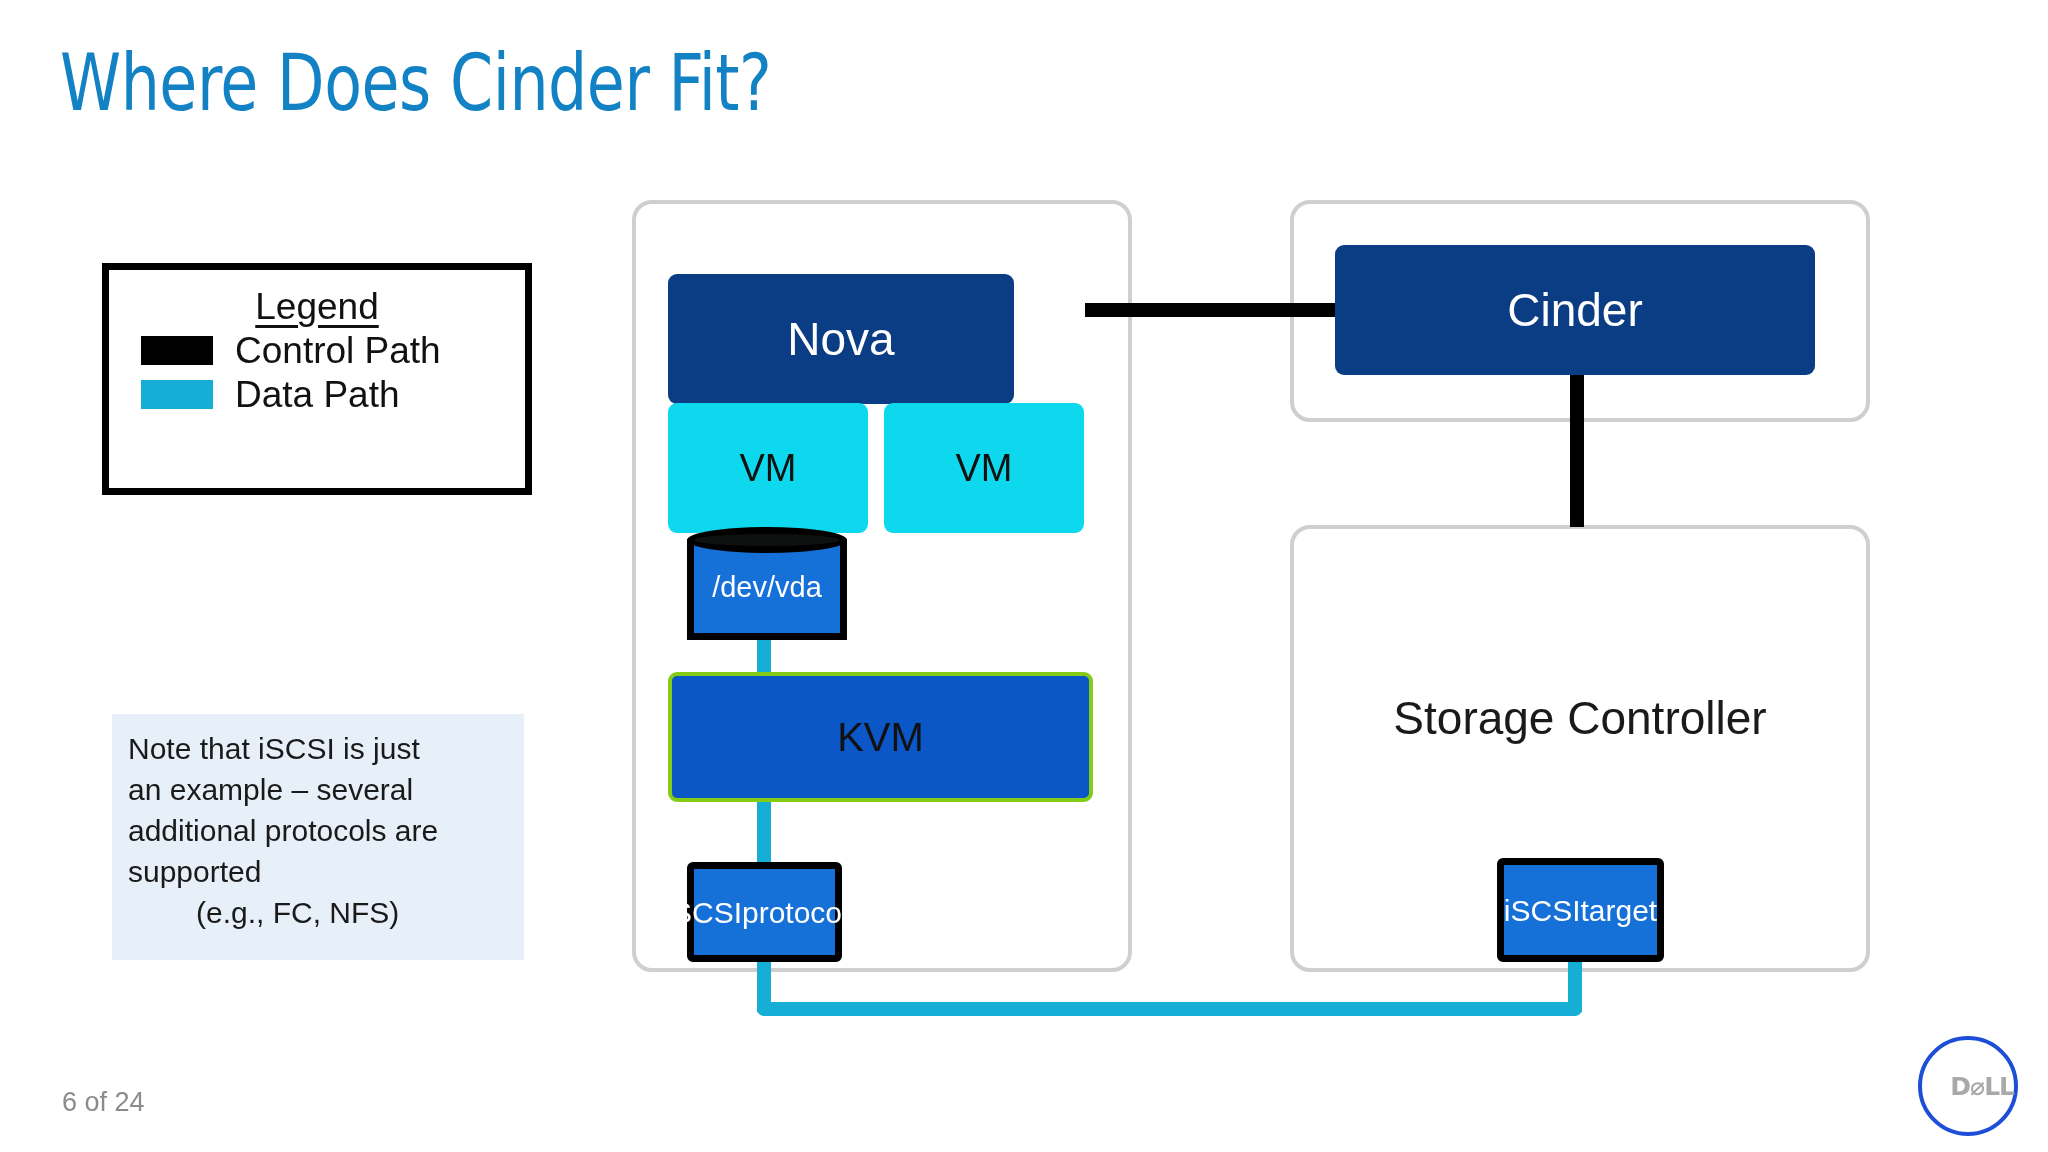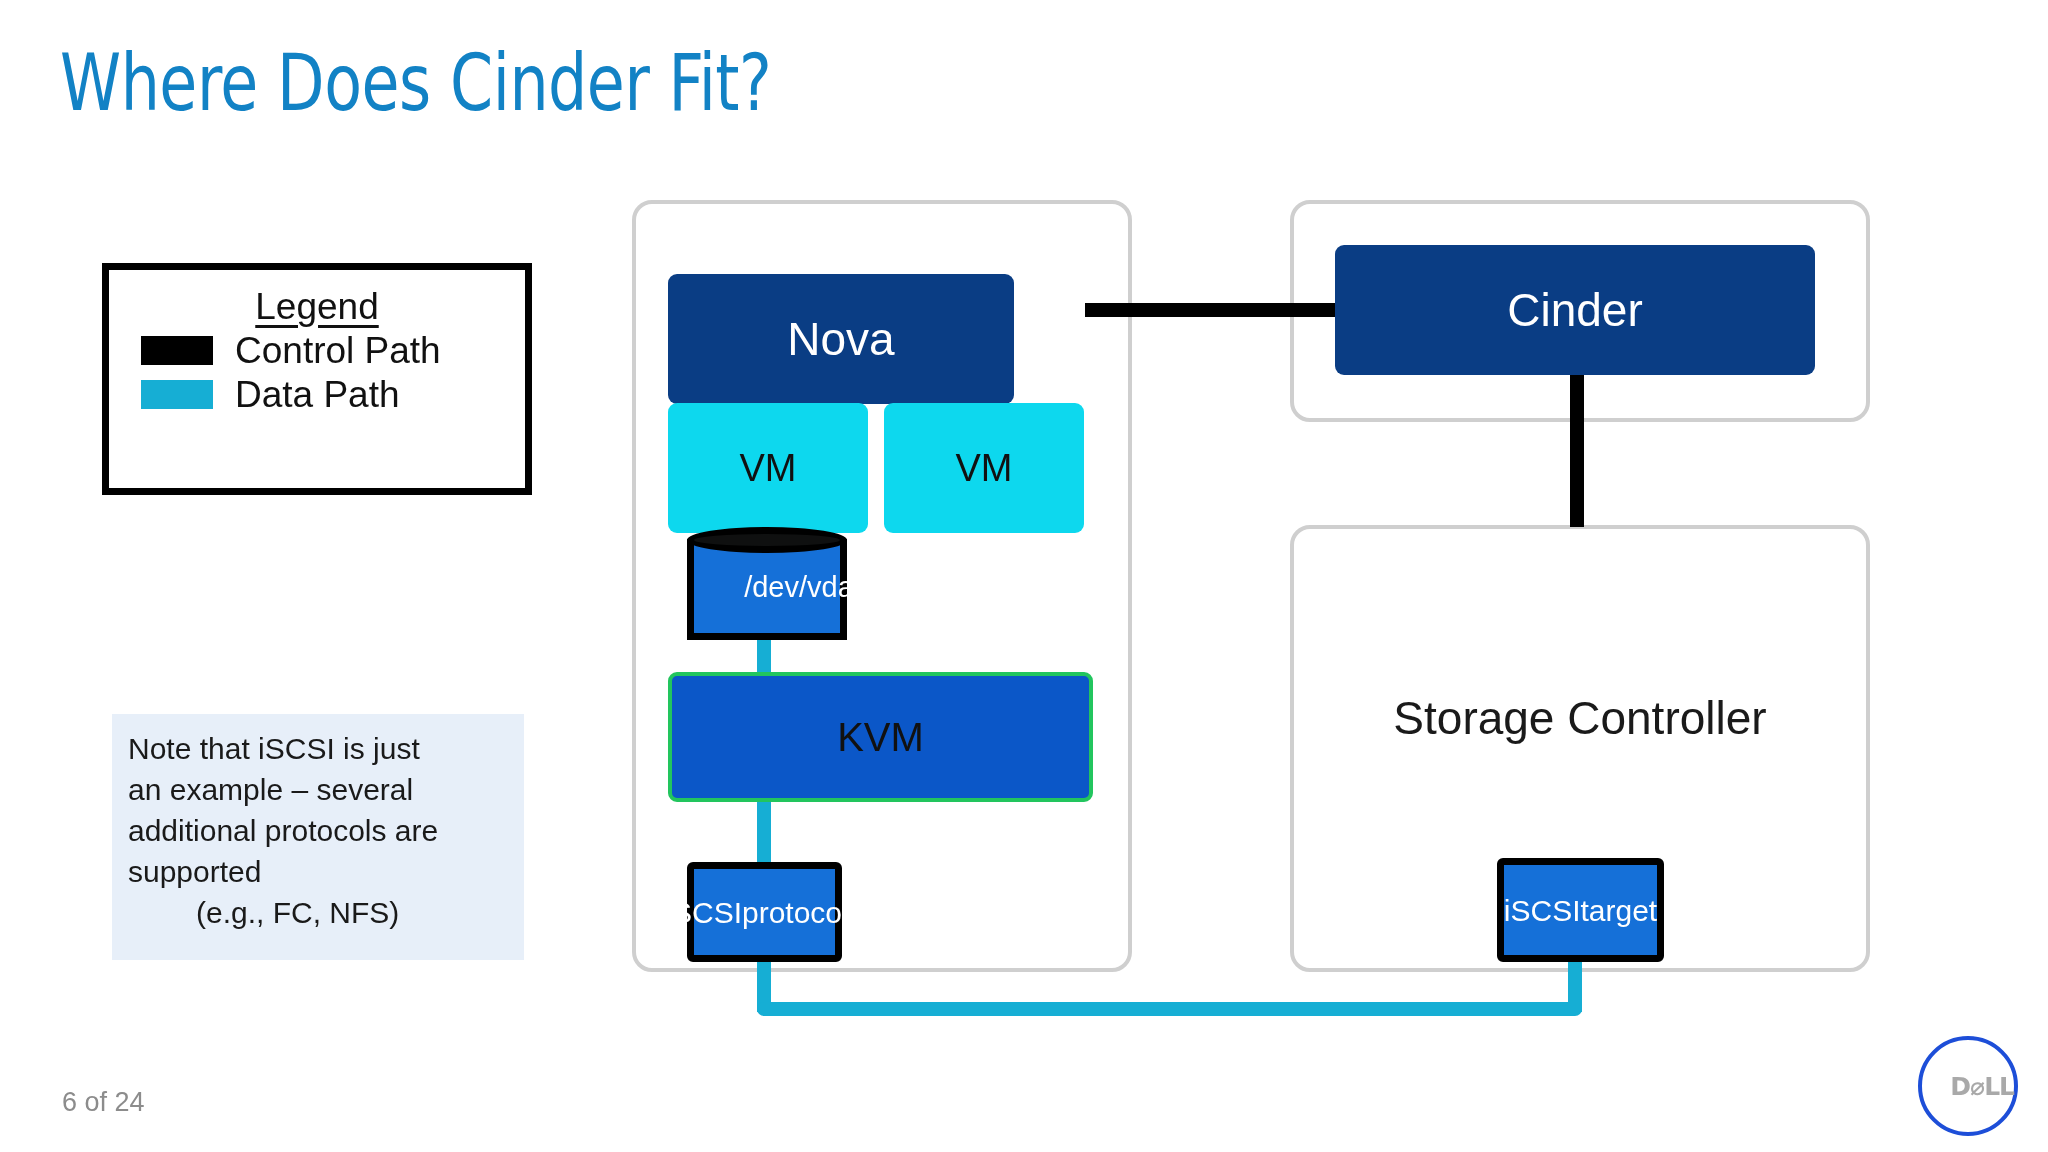--- a/index.html
+++ b/index.html
@@ -137,21 +137,21 @@
     border-radius: 9px;
     color: #111111;
     font-size: 38px;
   }
   #box-vm-1 { left: 668px; top: 403px; width: 200px; height: 130px; }
   #box-vm-2 { left: 884px; top: 403px; width: 200px; height: 130px; }
 
   #box-kvm {
     left: 668px; top: 672px; width: 425px; height: 130px;
     background: #0b57c8;
-    border: 4px solid #22c55e;
+    border: 4px solid #84cc16;
     border-radius: 9px;
     color: #111111;
     font-size: 40px;
   }
 
   .box-iscsi {
     background: #1570d8;
     border: 7px solid #000000;
     border-radius: 6px;
     color: #ffffff;
@@ -189,21 +189,20 @@
     border: 7px solid #000000;
     border-radius: 50% / 50%;
     box-sizing: border-box;
   }
   #disk-vda .cyl-label {
     position: absolute;
     left: 0; top: 44px; width: 160px;
     text-align: center;
     color: #ffffff;
     font-size: 29px;
-    margin-left: 32px;
   }
 
   
   #page-number {
     position: absolute;
     left: 62px; top: 1087px;
     font-size: 27px;
     color: #8c8c8c;
   }
   #dell-logo {

